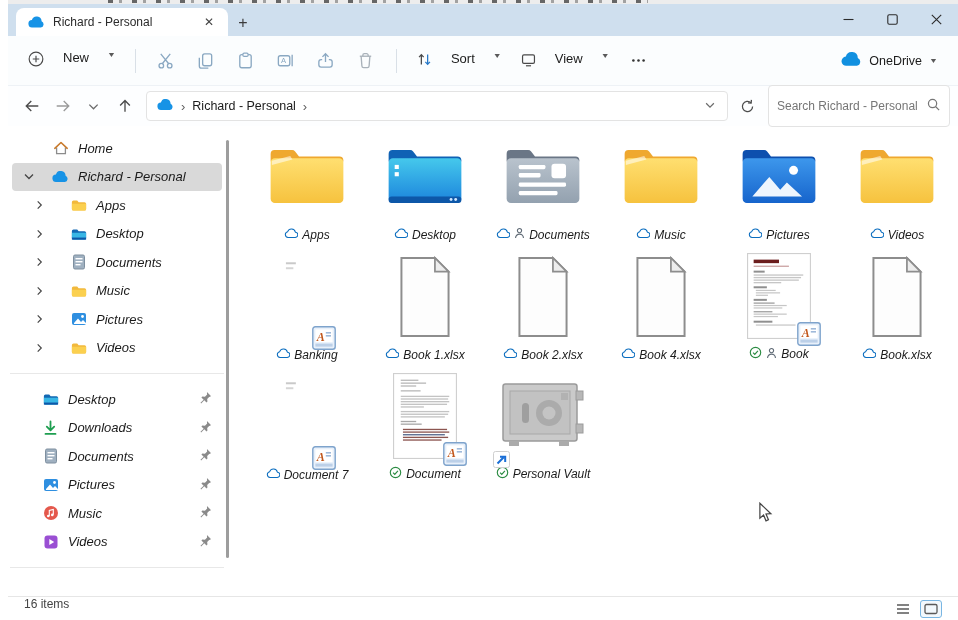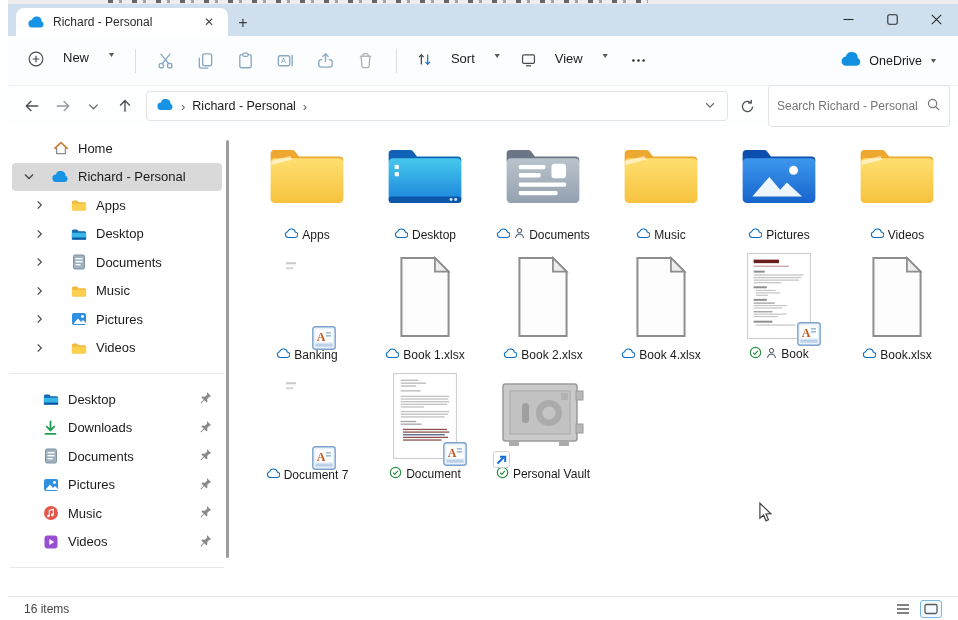--- a/index.html
+++ b/index.html
@@ -38,42 +38,42 @@
   .crumb-sep { color:#5f5f5f; font-size:13px; margin:0 7px; }
   .crumb { font-size:12.5px; color:#1b1b1b; }
   .addr-chev { margin-left:auto; width:26px; text-align:center; }
   .refresh-btn { width:30px; height:30px; display:flex; align-items:center; justify-content:center; margin-right:6px; }
   .searchbox { width:182px; height:42px; border:1px solid #e3e3e3; border-radius:4px; background:#fff;
                display:flex; align-items:center; padding:0 8px; }
   .searchbox input { border:none; outline:none; flex:1; font-size:12px; font-family:"Liberation Sans",sans-serif; color:#333; width:130px; background:transparent; }
   .searchbox input::placeholder { color:#767676; }
 
   
-  .main { display:flex; height:470px; }
+  .main { display:flex; height:470px;font-style:italic; }
   .sidebar { width:222px; position:relative; padding-top:8px; flex:none; }
   .sb-row { height:28.5px; display:flex; align-items:center; gap:9px; padding-left:40px; position:relative; font-size:13px; color:#1b1b1b; border-radius:4px; margin:0 8px 0 4px; }
   .sb-row.selected { background:#d9d9d9; }
   .sb-chev { position:absolute; left:10px; top:50%; transform:translateY(-50%); width:14px; text-align:center; color:#454545; }
   .sb-row.child { padding-left:58px; }
   .sb-row.child .sb-chev { left:20px; }
   .sb-row.pinned { padding-left:30px; }
   .sb-pin { position:absolute; right:10px; top:50%; transform:translateY(-50%); }
   .sb-div { height:1px; background:#e8e8e8; margin:11px 6px 11px 2px; }
   .sb-scroll { position:absolute; right:1px; top:14px; width:3px; height:418px; background:#9d9d9d; border-radius:2px; }
   .sb-ic { width:17px; display:flex; justify-content:center; }
 
   .content { flex:1; position:relative; }
   .grid { position:absolute; left:18px; top:0; display:grid; grid-template-columns:repeat(6,118px); grid-auto-rows:120px; }
   .cell { display:flex; flex-direction:column; align-items:center; justify-content:flex-end; padding-bottom:4px; }
   .cell .icon-wrap { flex:1; display:flex; align-items:center; justify-content:center; position:relative; }
   .cell .label { display:flex; align-items:center; gap:4px; font-size:12px; color:#1b1b1b; max-width:116px; white-space:nowrap; }
   .badge-over { position:absolute; }
 
   
-  .statusbar { height:24px; border-top:1px solid #e6e6e6; display:flex; align-items:center; padding:0 16px; font-size:12px; color:#444; background:#fff; }
+  .statusbar { height:24px; border-top:1px solid #e6e6e6; display:flex; padding:0 16px; font-size:12px; color:#444; background:#fff; }
   .sb-views { margin-left:auto; display:flex; align-items:center; gap:6px; }
   .view-toggle { width:22px; height:18px; display:flex; align-items:center; justify-content:center; border-radius:3px; }
   .view-toggle.active { border:1px solid #79b6e3; background:#f3f9fd; }
 
   .cursor { position:absolute; left:758px; top:502px; z-index:50; pointer-events:none; }
 </style>
 </head>
 <body>
 
 <div class="window">

